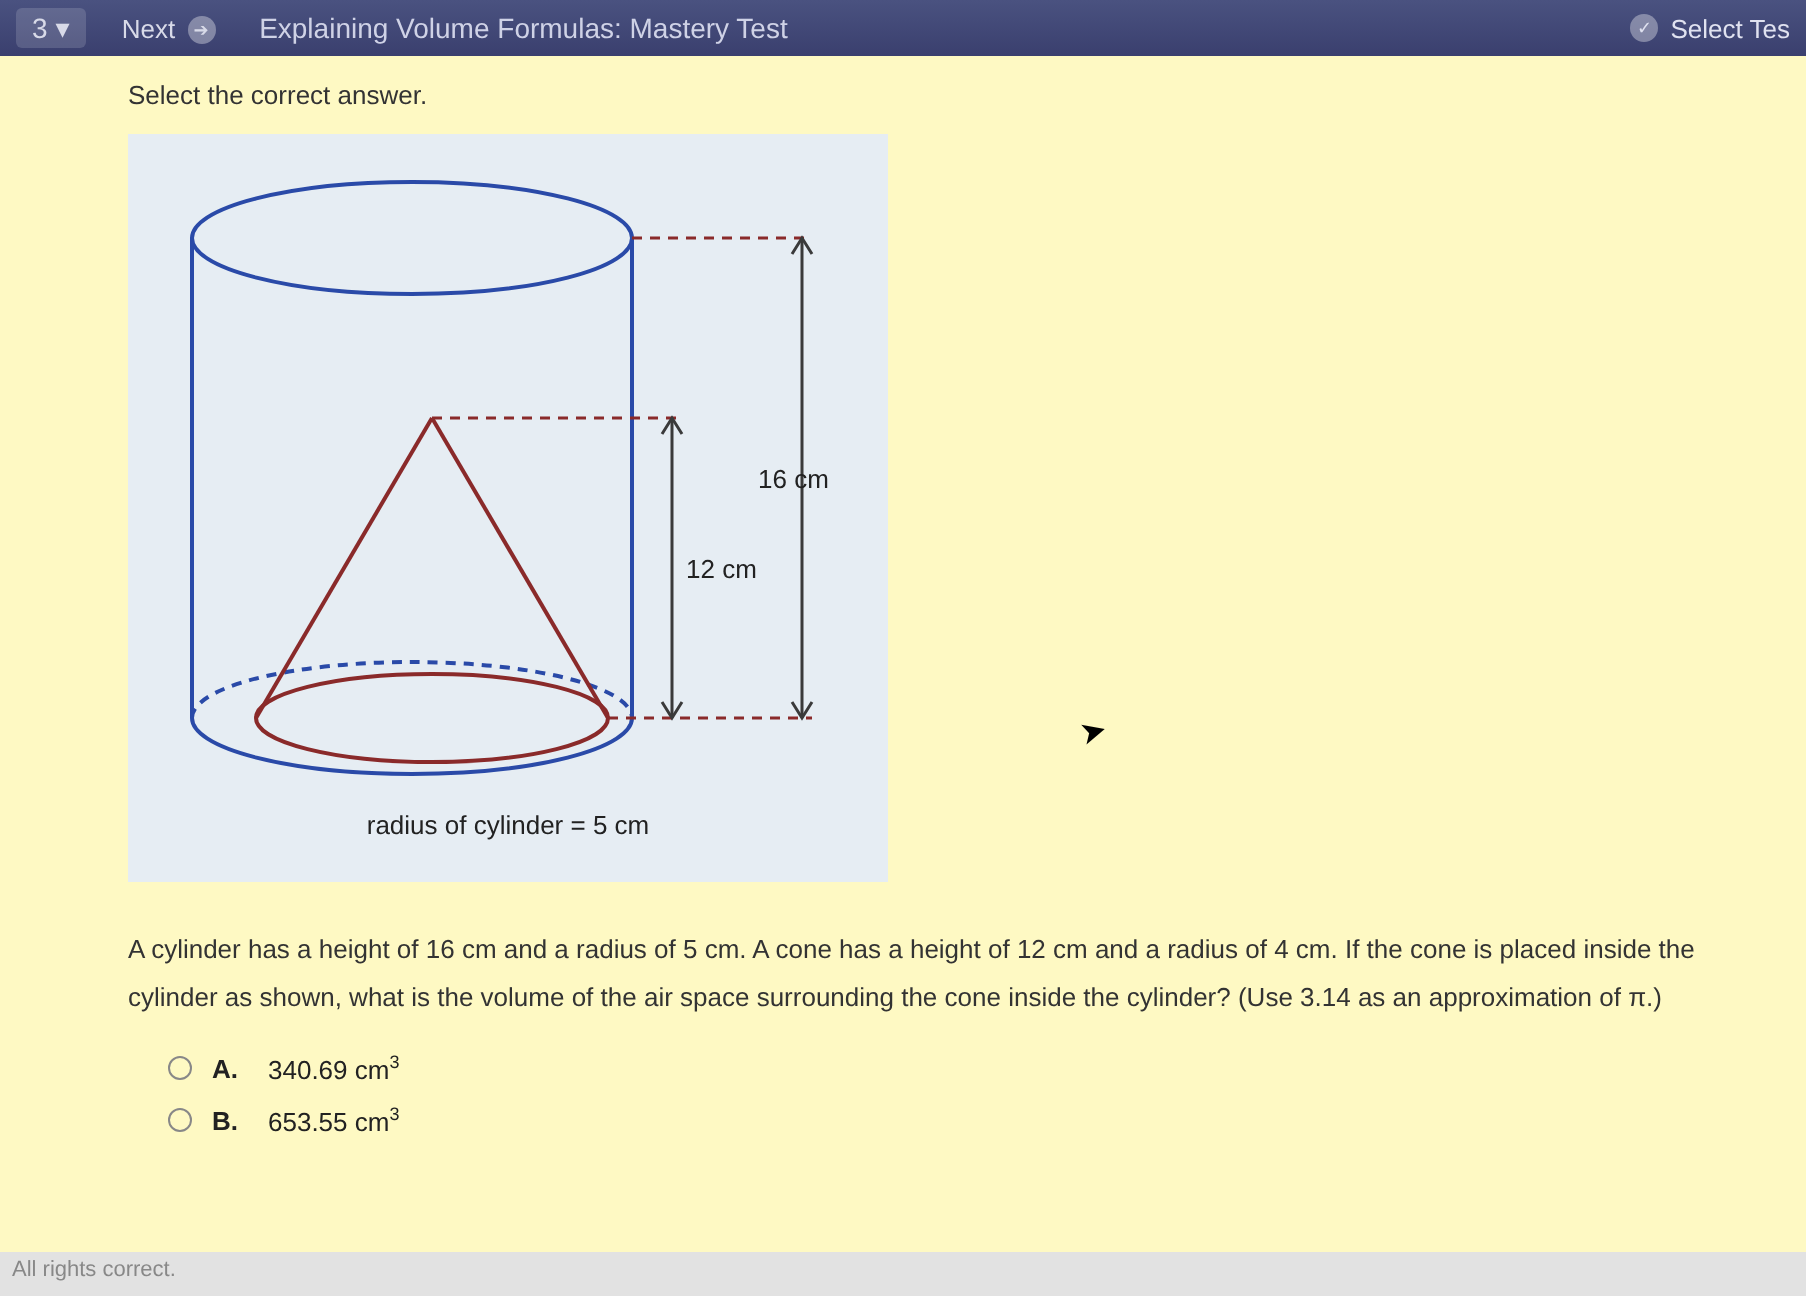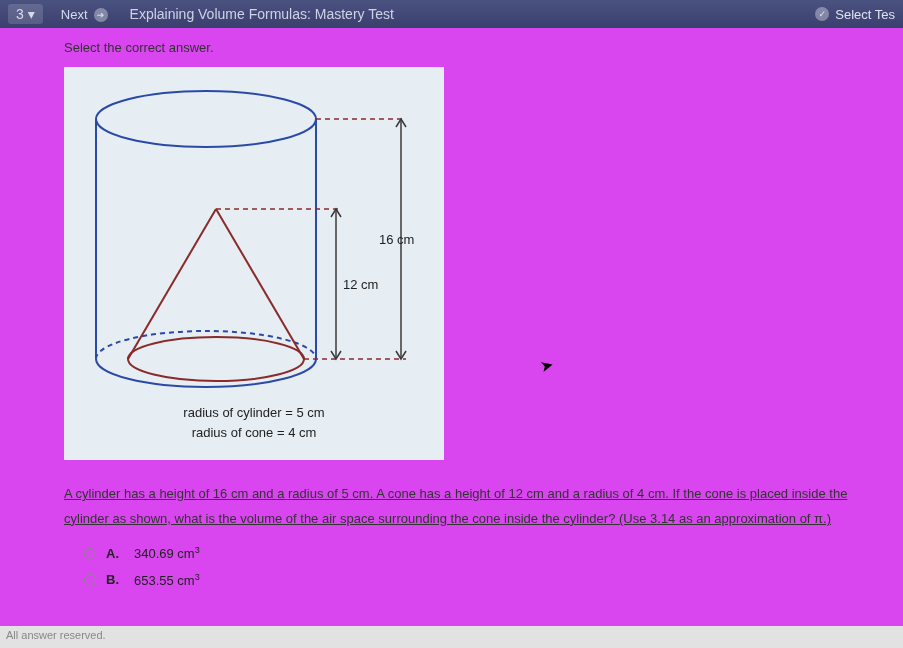--- a/index.html
+++ b/index.html
@@ -63,21 +63,21 @@
       width: 14px; height: 14px;
       background: rgba(255,255,255,0.35);
       border-radius: 50%;
       display: inline-flex;
       align-items: center;
       justify-content: center;
       font-size: 9px;
     }
     .content {
       padding: 12px 20px 0 64px;
-      background: #d946ef;
+      background: #fef9c3;
       height: calc(100% - 28px - 22px);
       overflow: hidden;
     }
     .instruction {
       font-size: 13px;
       color: #333;
       margin-bottom: 12px;
     }
     .figure-box {
       background: #e6edf3;
@@ -91,21 +91,20 @@
       color: #222;
       line-height: 1.5;
       text-align: center;
     }
     .question-text {
       margin-top: 22px;
       font-size: 13px;
       color: #333;
       line-height: 1.9;
       max-width: 820px;
-      text-decoration: underline;
     }
     .options {
       margin-top: 14px;
       padding-left: 20px;
     }
     .option {
       display: flex;
       align-items: center;
       gap: 10px;
       font-size: 13px;
@@ -187,21 +186,20 @@
       <line x1="325" y1="40" x2="325" y2="280" stroke="#3a3a3a" stroke-width="1.5"></line>
       <polyline points="320,48 325,40 330,48" fill="none" stroke="#3a3a3a" stroke-width="1.5"></polyline>
       <polyline points="320,272 325,280 330,272" fill="none" stroke="#3a3a3a" stroke-width="1.5"></polyline>
 
       <text x="267" y="210" font-size="13" fill="#222">12 cm</text>
       <text x="303" y="165" font-size="13" fill="#222">16 cm</text>
     </svg>
 
     <div class="radii">
       <div>radius of cylinder = 5 cm</div>
-      <div>radius of cone = 4 cm</div>
     </div>
   </div>
 
   <div class="question-text">A cylinder has a height of 16 cm and a radius of 5 cm. A cone has a height of 12 cm and a radius of 4 cm. If the cone is placed inside the cylinder as shown, what is the volume of the air space surrounding the cone inside the cylinder? (Use 3.14 as an approximation of π.)</div>
 
   <div class="options">
     <div class="option">
       <span class="radio"></span>
       <span class="opt-letter">A.</span>
       <span class="opt-value"><span>340.69 cm</span><sup>3</sup></span>
@@ -209,13 +207,13 @@
     <div class="option">
       <span class="radio"></span>
       <span class="opt-letter">B.</span>
       <span class="opt-value"><span>653.55 cm</span><sup>3</sup></span>
     </div>
   </div>
 </div>
 
 <div class="cursor">➤</div>
 
-<div class="footer">All answer reserved.</div>
+<div class="footer">All rights correct.</div>
 
 </body></html>

